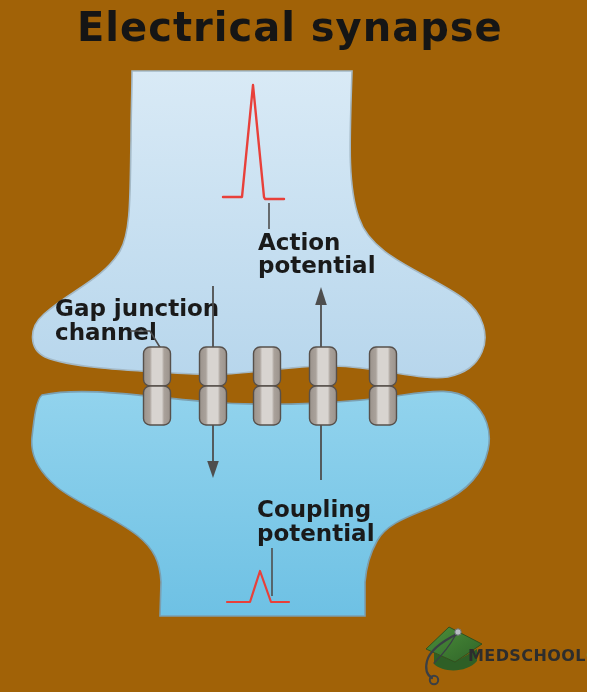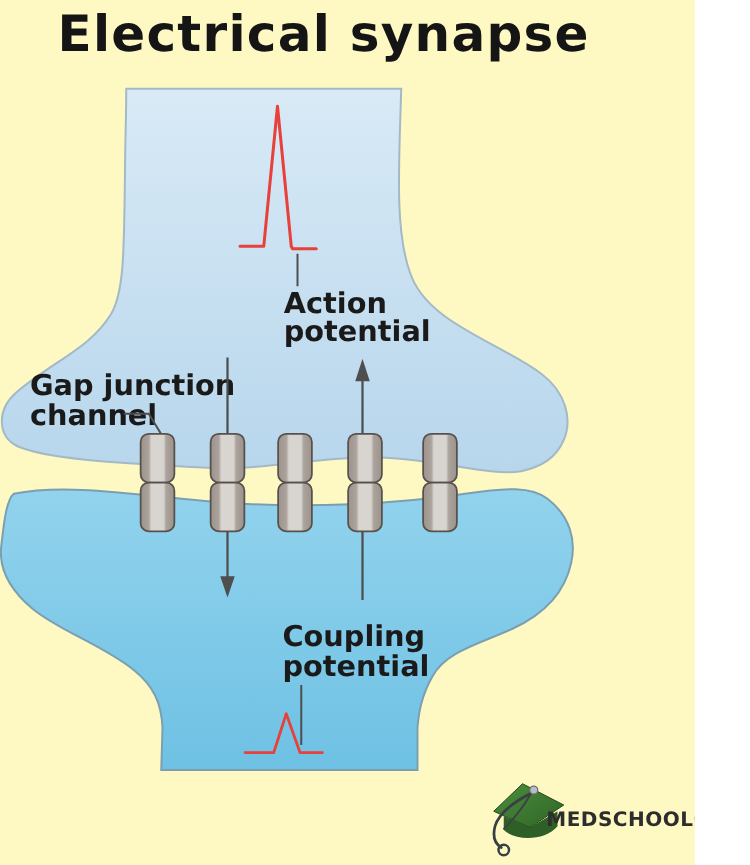--- a/index.html
+++ b/index.html
@@ -1,21 +1,22 @@
 <!DOCTYPE html>
 <html><head>
 <meta charset="utf-8">
 <style>
   html,body{margin:0;padding:0;background:#fff;}
   .canvas{
     position:relative;
     width:556px;height:692px;
-    background:#fef9c3;
+    background:#a16207;
     overflow:hidden;
     font-family:"DejaVu Sans",sans-serif;
+    padding-left:31px;
   }
   svg text{font-family:"DejaVu Sans",sans-serif;}
   .title-text{font-size:40px;font-weight:bold;fill:#151515;letter-spacing:1px;}
   .hand-label{font-size:23px;font-weight:bold;fill:#1a1a1a;}
   .logo-primary{font-size:16px;font-weight:bold;letter-spacing:.4px;}
   .logo-secondary{font-size:16px;font-weight:normal;letter-spacing:.4px;}
 </style>
 </head>
 <body>
 

